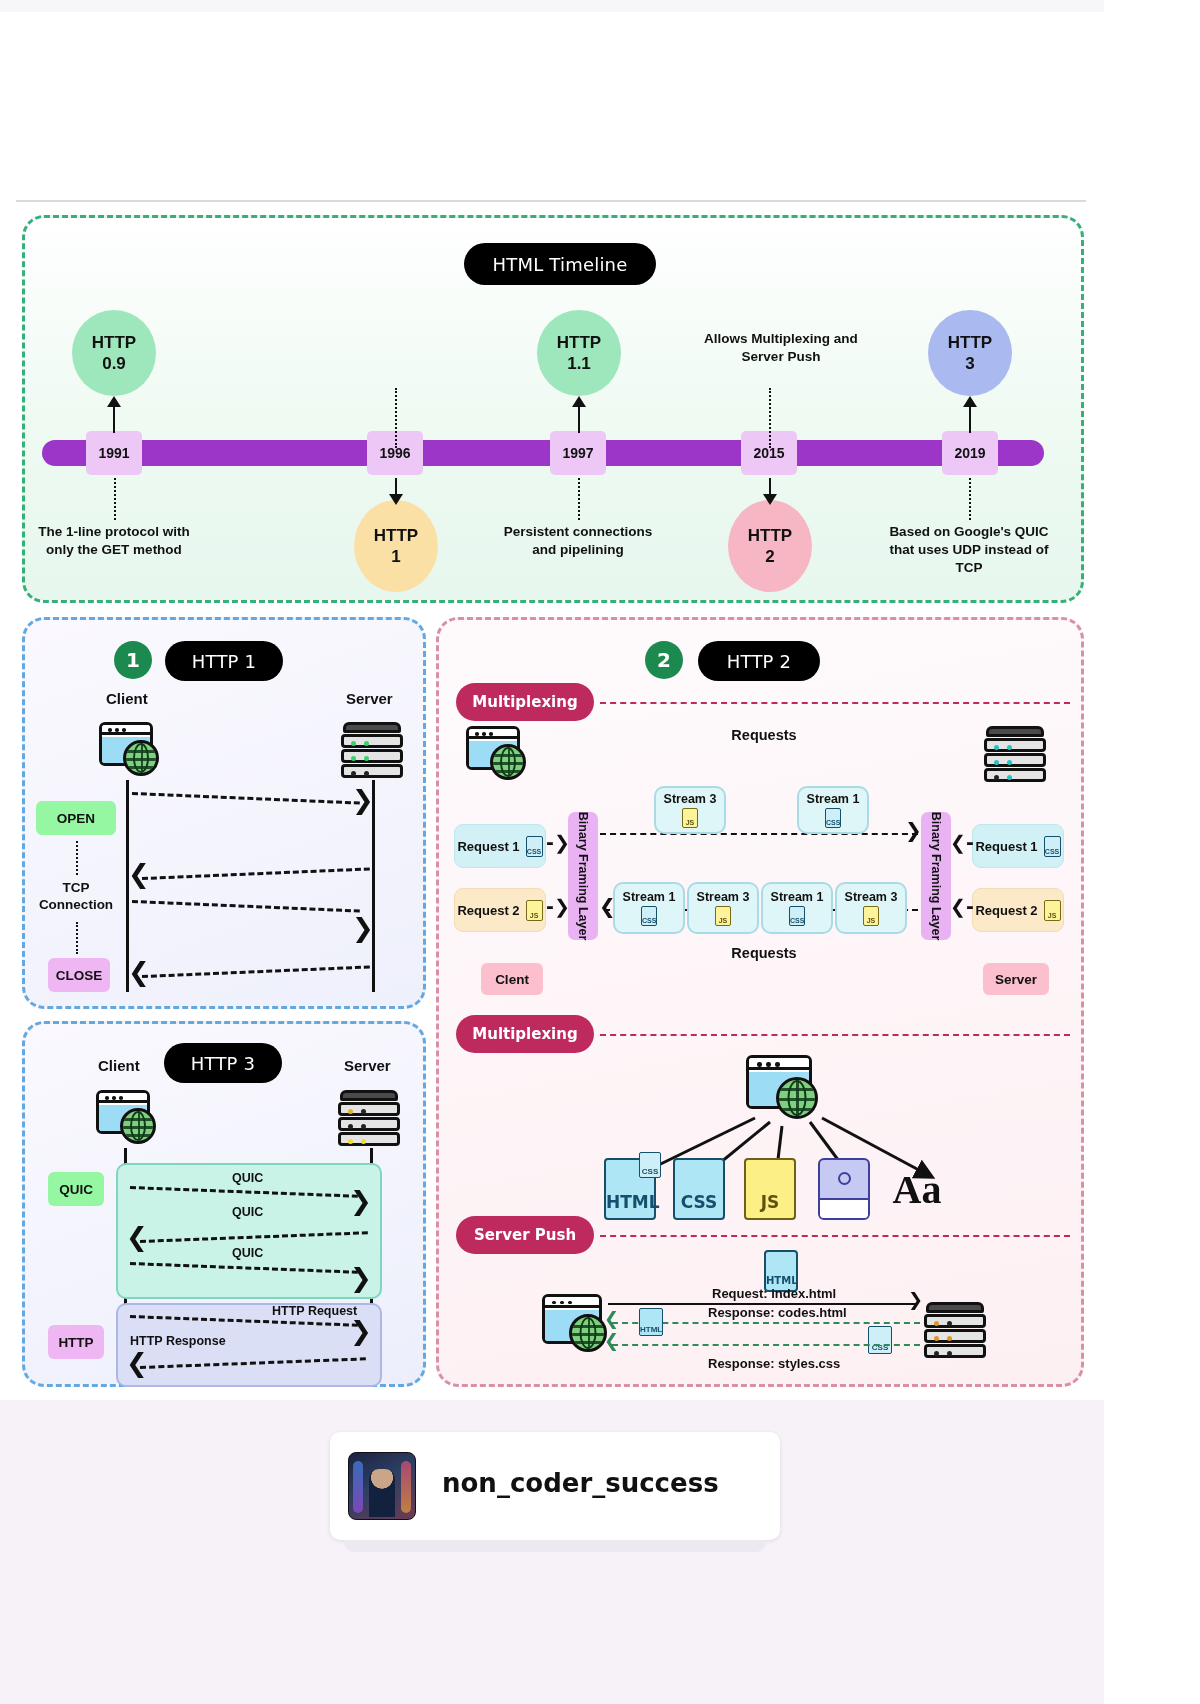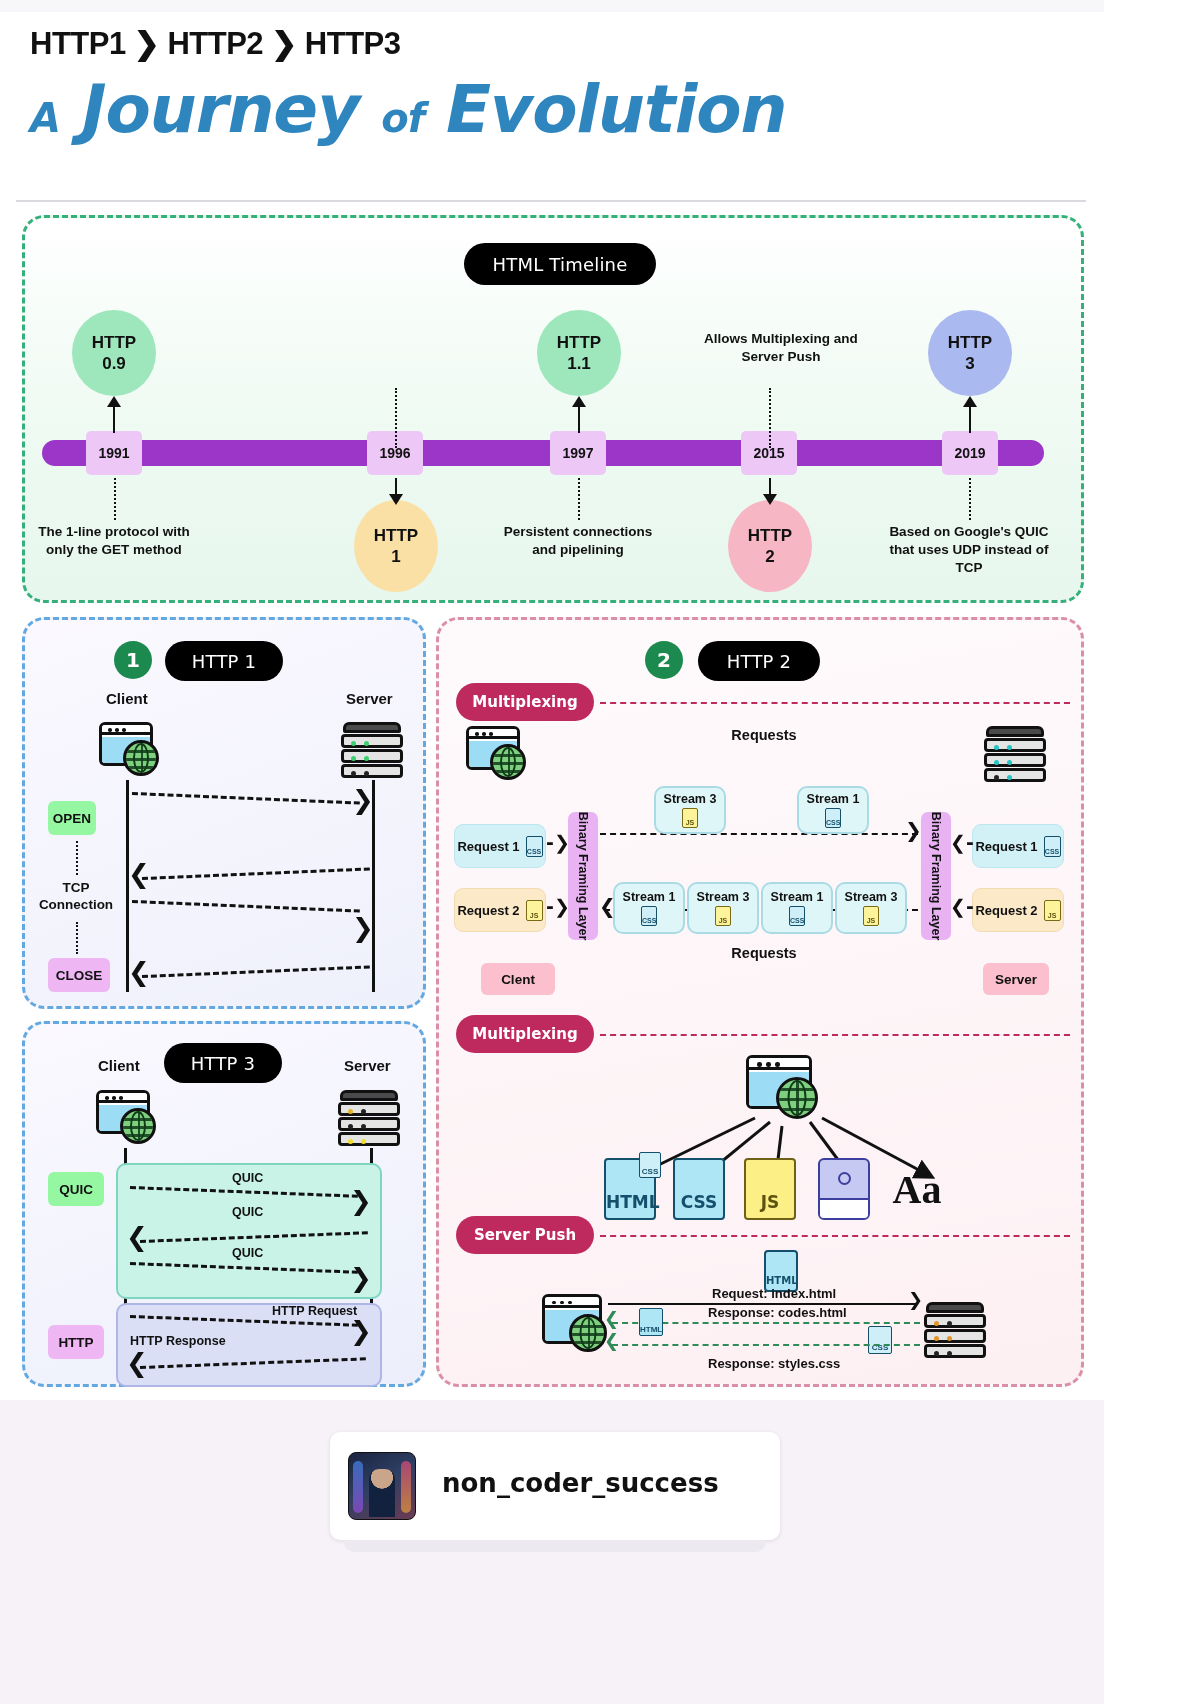--- a/index.html
+++ b/index.html
@@ -178,35 +178,20 @@
   .fhandle { position:absolute; left:112px; top:36px; font-size:26px; font-weight:bold;
      color:#111; font-family:"DejaVu Sans", sans-serif; }
 </style>
 </head>
 <body>
 
 <div class="page">
 
   <div class="topbar"></div>
 
-  <div class="hdr">
-    <div class="hdr-sub">
-      <span>HTTP1</span>
-      <span class="chev">❯</span>
-      <span>HTTP2</span>
-      <span class="chev">❯</span>
-      <span>HTTP3</span>
-    </div>
-    <div class="hdr-title">
-      <span class="small">A</span>
-      <span>Journey</span>
-      <span class="small">of</span>
-      <span>Evolution</span>
-    </div>
-  </div>
   <div class="hdr-rule"></div>
 
   <div class="panel" id="timeline-panel"></div>
 
   <div class="pill-black" id="tl-title">
     <span>HTML Timeline</span>
   </div>
 
   <div class="tl-bar"></div>
   <div class="yr" style="left:86px">
@@ -312,21 +297,21 @@
       </div>
     <div class="tray" style="top:42px">
         <span class="led" style="left:7px; background:#222"></span>
         <span class="led" style="left:20px; background:#222"></span>
       </div>
   </div>
 
   <div class="vline-solid" style="left:126px; top:780px; height:212px; width:3px"></div>
   <div class="vline-solid" style="left:372px; top:780px; height:212px; width:3px"></div>
 
-  <div class="statebox sb-green" style="left:48px; top:801px; width:48px; height:34px">OPEN</div>
+  <div class="statebox sb-green" style="left:36px; top:801px; width:80px; height:34px">OPEN</div>
   <div class="vline-dot" style="left:76px; top:841px; height:34px"></div>
   <div class="midlabel" style="left:26px; top:880px; width:100px">TCP Connection</div>
   <div class="vline-dot" style="left:76px; top:922px; height:32px"></div>
   <div class="statebox sb-pink" style="left:48px; top:958px; width:62px; height:34px">CLOSE</div>
 
   <div class="dash-line" style="left:132px; top:792px; width:228px; transform:rotate(2.4deg); transform-origin:left center;"></div>
   <div class="arglyph" style="left:352px; top:787px">❯</div>
 
   <div class="dash-line" style="left:142px; top:877px; width:228px; transform:rotate(-2.4deg); transform-origin:left center;"></div>
   <div class="arglyph" style="left:128px; top:861px">❮</div>
@@ -532,21 +517,21 @@
   </div>
   <div class="streambox" style="left:835px; top:882px; width:72px; height:52px">
     <span class="lbl">Stream 3</span>
     <span class="fileicon" style="width:16px;height:20px;background:#fdf39a;border-color:#7a6a16">
       <span class="ft" style="font-size:7px;color:#5e5210">JS</span>
     </span>
   </div>
 
   <div class="ctrlabel" style="left:694px; top:945px; width:140px">Requests</div>
 
-  <div class="endpill" style="left:481px; top:963px; width:74px; height:32px">Clent</div>
+  <div class="endpill" style="left:481px; top:963px; width:62px; height:32px">Clent</div>
   <div class="endpill" style="left:983px; top:963px; width:66px; height:32px">Server</div>
 
   <div class="tagpill" style="left:456px; top:1015px; width:138px">Multiplexing</div>
   <div class="hsep" style="left:600px; top:1034px; width:470px"></div>
 
   <div class="browser" style="left:746px; top:1055px; width:70px; height:60px">
     <div class="win" style="width:66px; height:54px">
         <div class="bar" style="height:12px">
       <span class="dot" style="left:8px; top:4px; width:4.5px; height:4.5px"></span>
       <span class="dot" style="left:17px; top:4px; width:4.5px; height:4.5px"></span>

